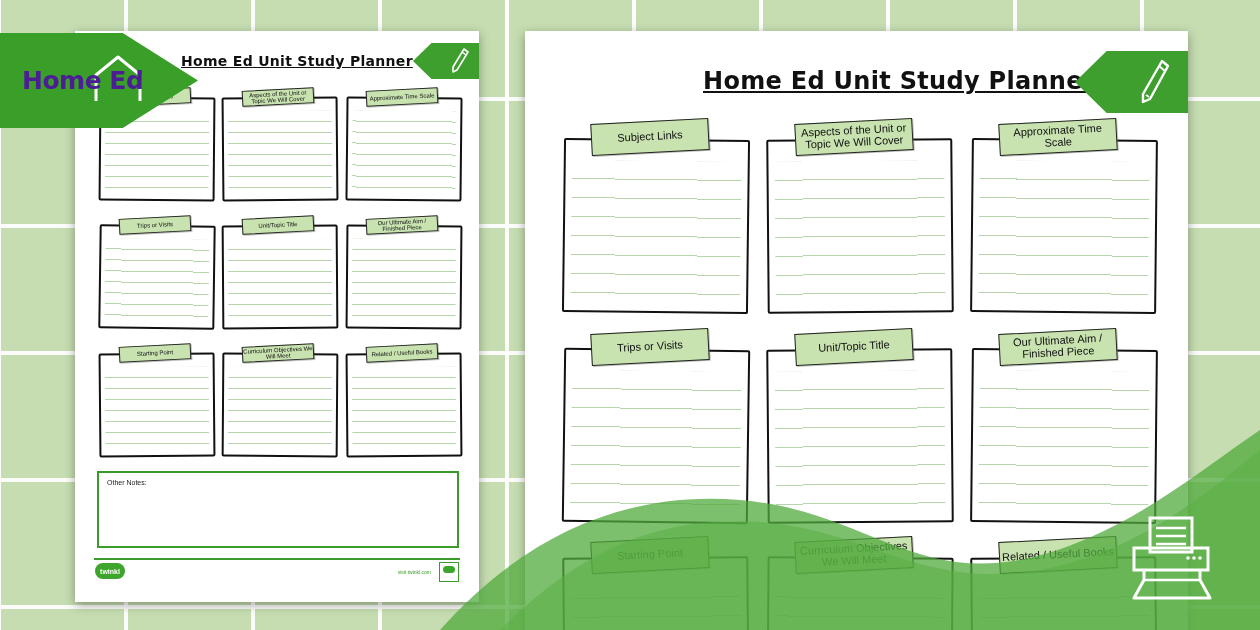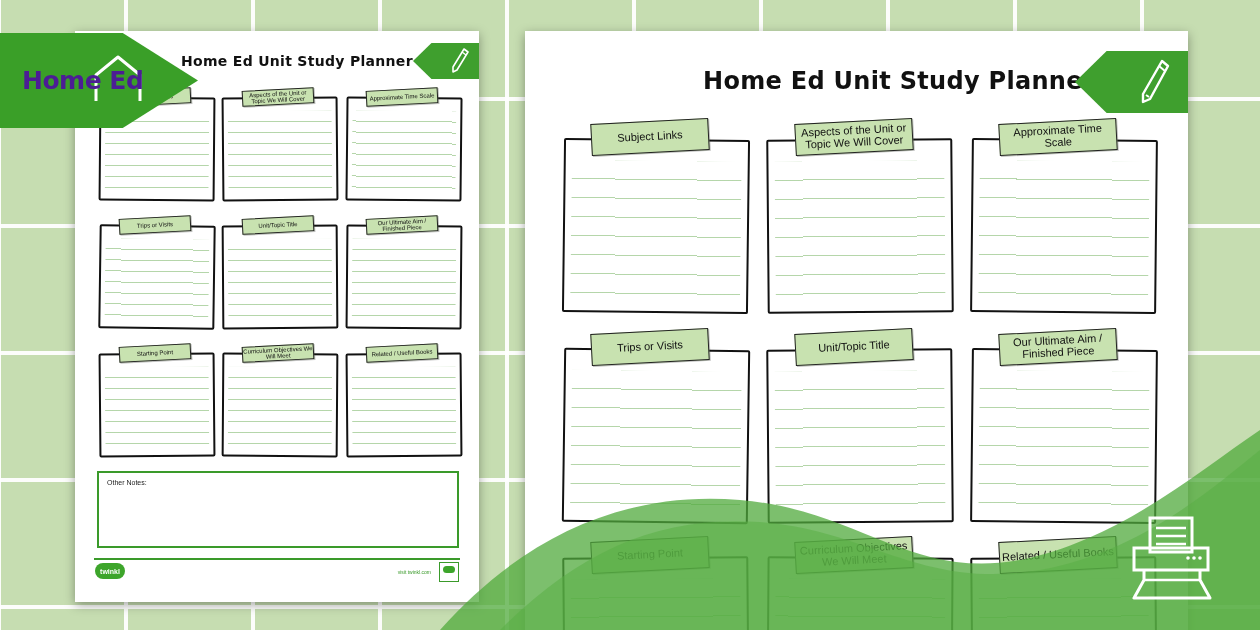--- a/index.html
+++ b/index.html
@@ -14,21 +14,21 @@
     background-size: 127px 127px, 127px 127px;
     background-position: 124px 0, 0 -30px;
   }
   .sheet {
     position: absolute; background: #fff;
     box-shadow: 0 3px 10px rgba(0,0,0,0.35);
   }
   .sheet-small { left: 75px; top: 31px; width: 404px; height: 571px; }
   .sheet-large { left: 525px; top: 31px; width: 663px; height: 610px; overflow: hidden; }
 
-  .title { position: absolute; font-family: "DejaVu Sans", sans-serif; font-weight: bold; color: #111; letter-spacing: 0.3px; }
+  .title { position: absolute; font-family: "DejaVu Sans", sans-serif; font-weight: bold; color: #111; letter-spacing: 0.3px; text-decoration: underline; }
   .sheet-small .title { left: 106px; top: 22px; font-size: 14px; }
   .sheet-large .title { left: 178px; top: 36px; font-size: 24px; }
 
   .pencil-tab { position: absolute; right: 0; background: #3f9f2e; clip-path: polygon(28% 0, 100% 0, 100% 100%, 28% 100%, 0 50%); display:flex; align-items:center; justify-content:flex-end; }
   .sheet-small .pencil-tab { top: 12px; width: 66px; height: 36px; padding-right: 10px; }
   .sheet-large .pencil-tab { top: 20px; width: 113px; height: 62px; padding-right: 18px; }
 
   .box { position: absolute; }
   .box .paper {
     position: absolute; left: 0; right: 0; bottom: 0;

